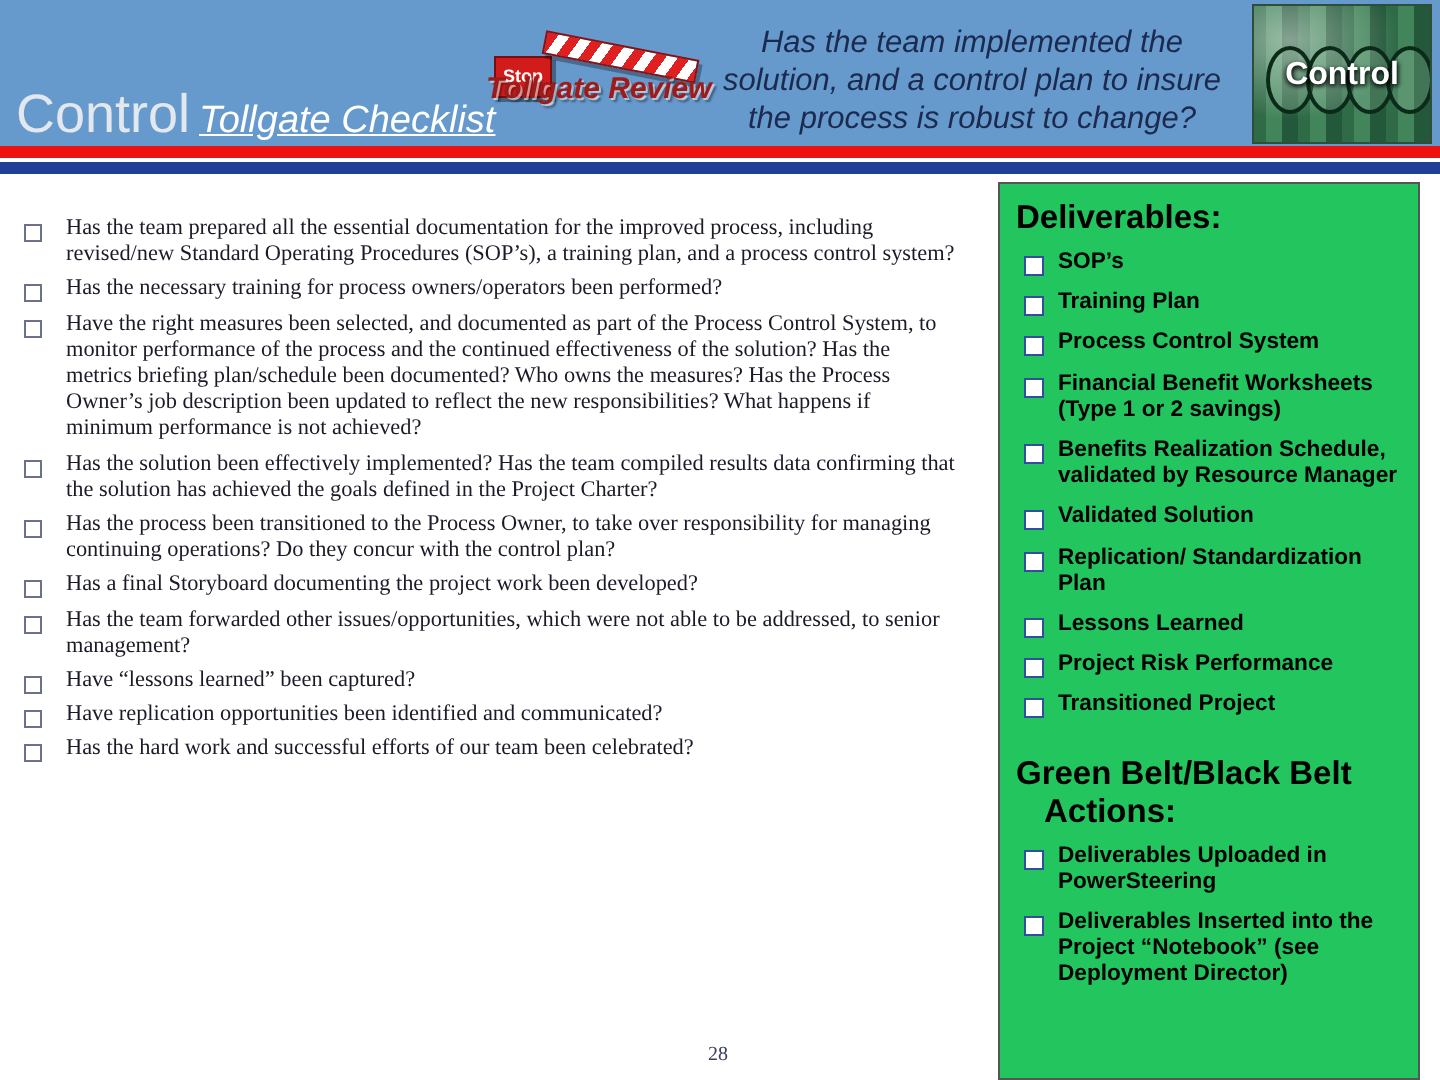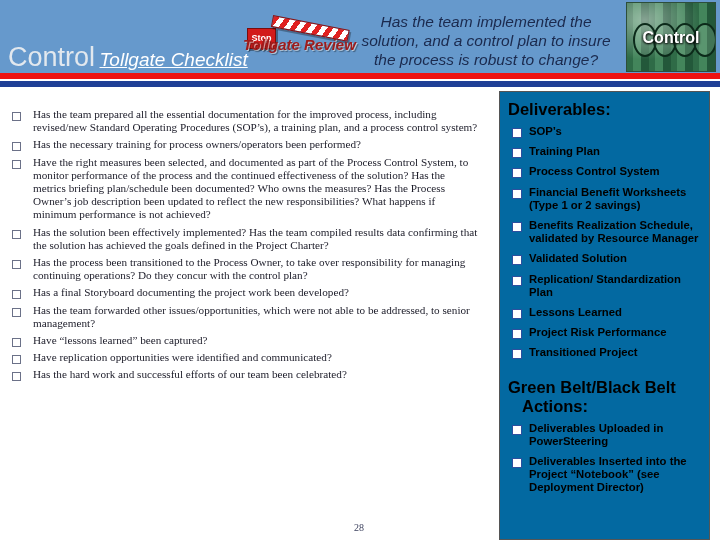--- a/index.html
+++ b/index.html
@@ -193,21 +193,21 @@
     padding-right: 10px;
   }
 
   
   #deliverables-panel {
     position: absolute;
     left: 499px;
     top: 91px;
     width: 211px;
     height: 449px;
-    background: #0369a1;
+    background: #22c55e;
     border: 1px solid #555555;
     box-sizing: border-box;
     padding: 6px 6px 0 8px;
     overflow: hidden;
   }
   .panel-heading {
     font-family: "Liberation Sans", sans-serif;
     font-size: 16.5px;
     font-weight: bold;
     color: #000000;
@@ -315,21 +315,21 @@
   <div class="cl-item">
     <span class="cl-box"></span>
     <span class="cl-text">Has the team forwarded other issues/opportunities, which were not able to be addressed, to senior management?</span>
   </div>
   <div class="cl-item">
     <span class="cl-box"></span>
     <span class="cl-text">Have “lessons learned” been captured?</span>
   </div>
   <div class="cl-item">
     <span class="cl-box"></span>
-    <span class="cl-text">Have replication opportunities were identified and communicated?</span>
+    <span class="cl-text">Have replication opportunities been identified and communicated?</span>
   </div>
   <div class="cl-item">
     <span class="cl-box"></span>
     <span class="cl-text">Has the hard work and successful efforts of our team been celebrated?</span>
   </div>
 </div>
 
 <div id="deliverables-panel">
   <div class="panel-heading">Deliverables:</div>
 

